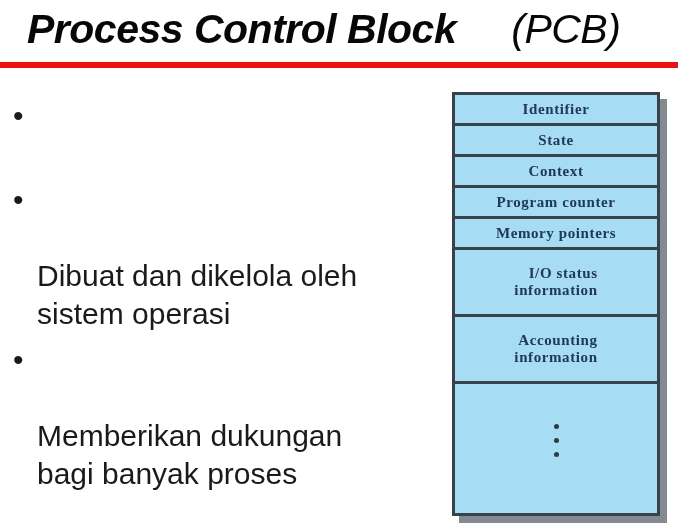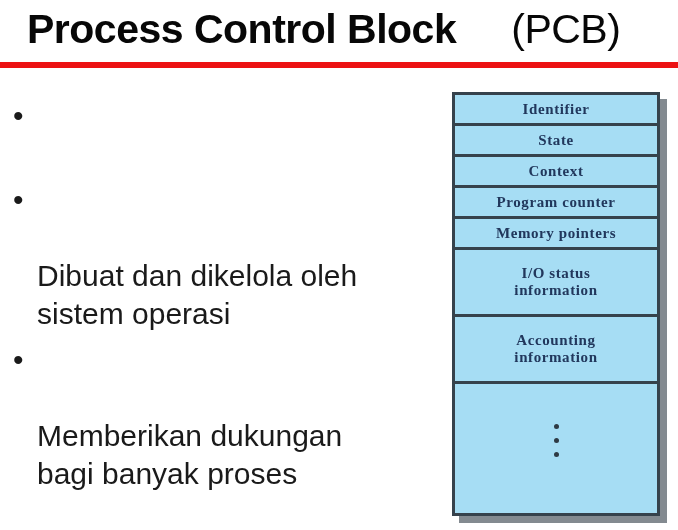--- a/index.html
+++ b/index.html
@@ -19,20 +19,21 @@
     top: 2px;
     left: 27px;
     display: flex;
     align-items: baseline;
     gap: 11px;
     font-size: 41px;
     line-height: 54px;
     letter-spacing: -0.5px;
     color: #070707;
     white-space: nowrap;
+    font-style: italic;
   }
   .title .bold { font-weight: 700; }
   .title .reg  { font-weight: 400; margin-left: 44px; }
 
   
   .red-rule {
     position: absolute;
     top: 62px;
     left: 0;
     width: 678px;
@@ -76,21 +77,21 @@
     border: 3px solid #36424c;
     background: #a6ddf4;
     box-shadow: 7px 7px 0 0 #838a90;
     display: flex;
     flex-direction: column;
   }
   .pcb-row {
     display: flex;
     align-items: center;
     justify-content: center;
-    text-align: center;
+    text-align: right;
     border-bottom: 3px solid #36424c;
     font-family: "Liberation Serif", serif;
     font-weight: 700;
     font-size: 15px;
     line-height: 17px;
     letter-spacing: 0.6px;
     color: #21375c;
     white-space: pre-line;
   }
   .pcb-row.single { height: 31px; }

